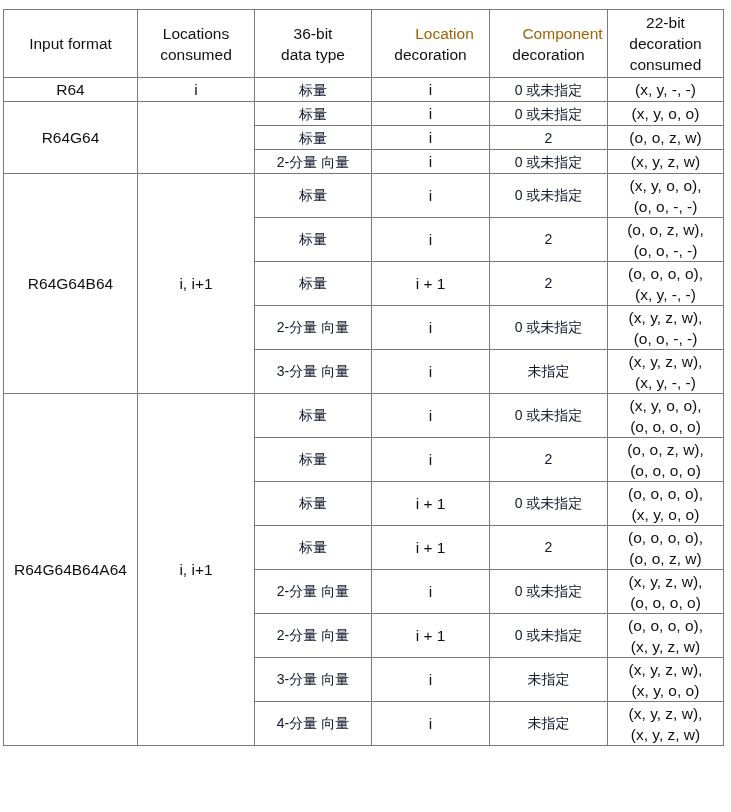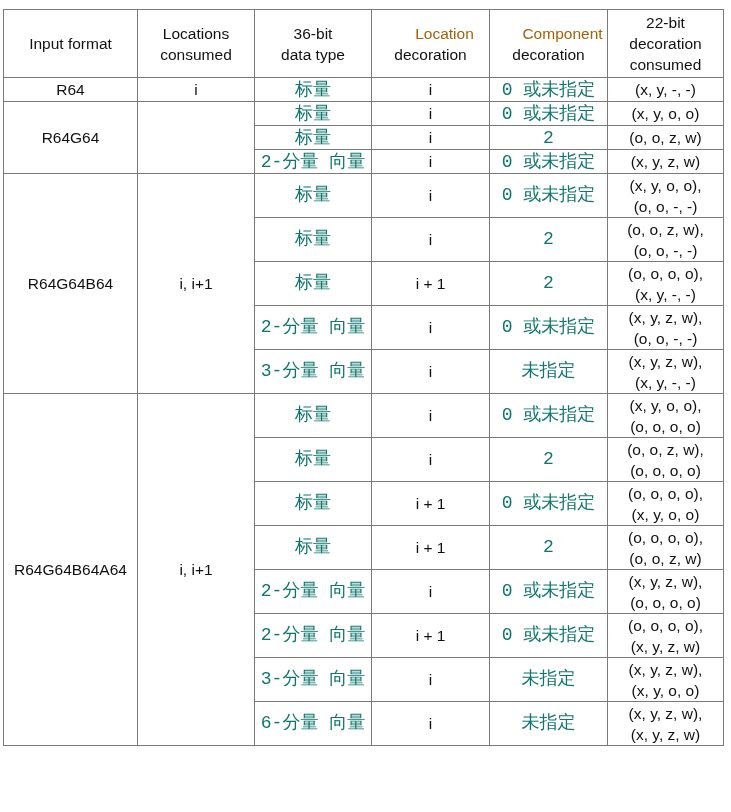--- a/index.html
+++ b/index.html
@@ -16,21 +16,21 @@
       text-align: center;
       vertical-align: middle;
       padding: 0 2px;
       font-weight: normal;
       line-height: 21px;
     }
     table.fmt th { height: 67px; line-height: 21px; }
     .red { color: #a16207; margin-left: 28px; }
     tr.short td { height: 23px; line-height: 22px; }
     tr.tall td { height: 43px; line-height: 21px; }
-    td.cjk { font-family: Liberation Mono, monospace; font-size: 18px; color: #0f766e; }
+    td.cjk { font-family: Liberation Sans, sans-serif; font-size: 14px; color: #0f172a; }
     .watermark {
       position: absolute; left: 503px; top: 770px;
       font-size: 21px; color: #b9b9b9; letter-spacing: 0.5px;
       font-family: "DejaVu Sans", sans-serif;
       margin-top: 39px;
     }
   </style>
 </head>
 <body>
 
@@ -152,21 +152,21 @@
         <td class="cjk">0 或未指定</td>
         <td><span>(o, o, o, o),</span><br><span>(x, y, z, w)</span></td>
       </tr>
       <tr class="tall">
         <td class="cjk">3-分量 向量</td>
         <td>i</td>
         <td class="cjk">未指定</td>
         <td><span>(x, y, z, w),</span><br><span>(x, y, o, o)</span></td>
       </tr>
       <tr class="tall">
-        <td class="cjk">6-分量 向量</td>
+        <td class="cjk">4-分量 向量</td>
         <td>i</td>
         <td class="cjk">未指定</td>
         <td><span>(x, y, z, w),</span><br><span>(x, y, z, w)</span></td>
       </tr>
     </tbody>
 </table>
 
 <div class="watermark">知乎 @HerrAmadeus</div>
 
 </body></html>

